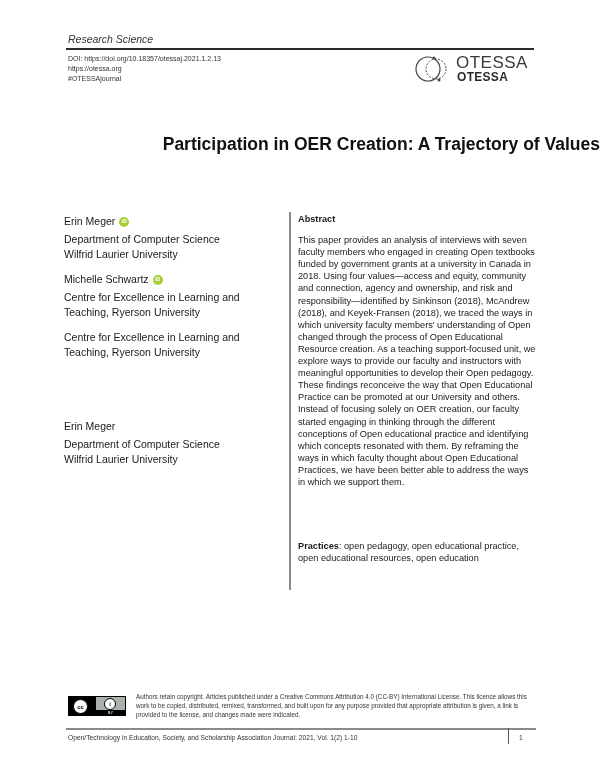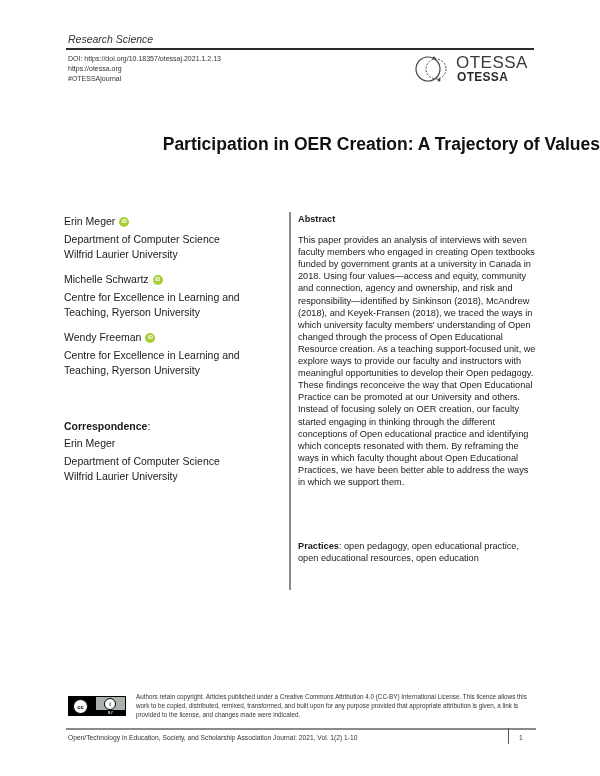--- a/index.html
+++ b/index.html
@@ -70,32 +70,25 @@
 <div class="abs author-block" style="top:272px">
   <div class="author-name">
     <span>Michelle Schwartz</span>
     <span class="orcid">iD</span>
   </div>
   <div>Centre for Excellence in Learning and</div>
   <div>Teaching, Ryerson University</div>
 </div>
 
 <div class="abs author-block" style="top:330px">
-  <div class="author-name">
-    <span>Wendy Freeman</span>
-    <span class="orcid">iD</span>
-  </div>
   <div>Centre for Excellence in Learning and</div>
   <div>Teaching, Ryerson University</div>
 </div>
 
 <div class="abs author-block" style="top:419px">
-  <div style="margin-bottom:2px" class="corr-label">
-    <b>Correspondence</b><span>:</span>
-  </div>
   <div style="margin-bottom:3px">Erin Meger</div>
   <div>Department of Computer Science</div>
   <div>Wilfrid Laurier University</div>
 </div>
 
 <div class="abs divider"></div>
 
 <div class="abs abstract">
   <div class="abstract-head">Abstract</div>
   <div>This paper provides an analysis of interviews with seven faculty members who engaged in creating Open textbooks funded by government grants at a university in Canada in 2018. Using four values—access and equity, community and connection, agency and ownership, and risk and responsibility—identified by Sinkinson (2018), McAndrew (2018), and Keyek-Fransen (2018), we traced the ways in which university faculty members' understanding of Open changed through the process of Open Educational Resource creation. As a teaching support-focused unit, we explore ways to provide our faculty and instructors with meaningful opportunities to develop their Open pedagogy. These findings reconceive the way that Open Educational Practice can be promoted at our University and others. Instead of focusing solely on OER creation, our faculty started engaging in thinking through the different conceptions of Open educational practice and identifying which concepts resonated with them. By reframing the ways in which faculty thought about Open Educational Practices, we have been better able to address the ways in which we support them.</div>

